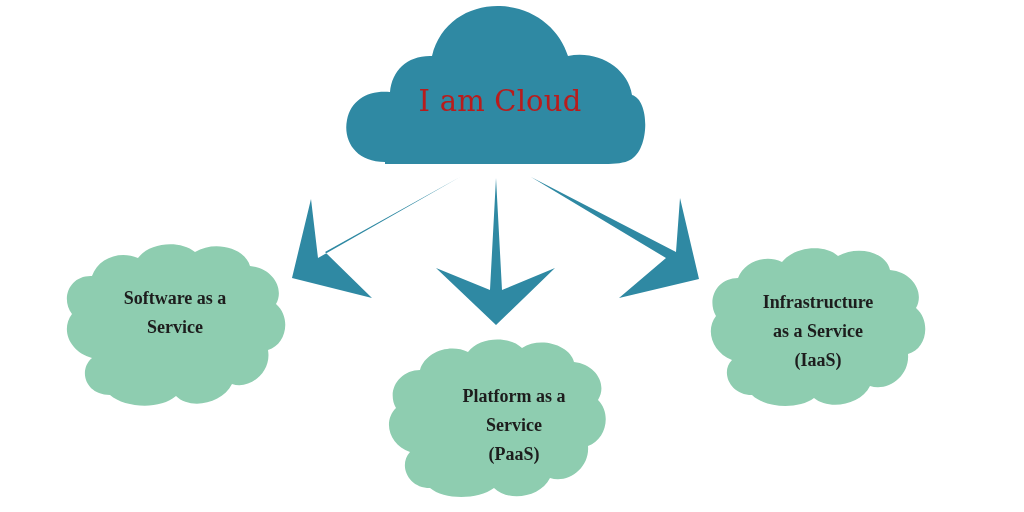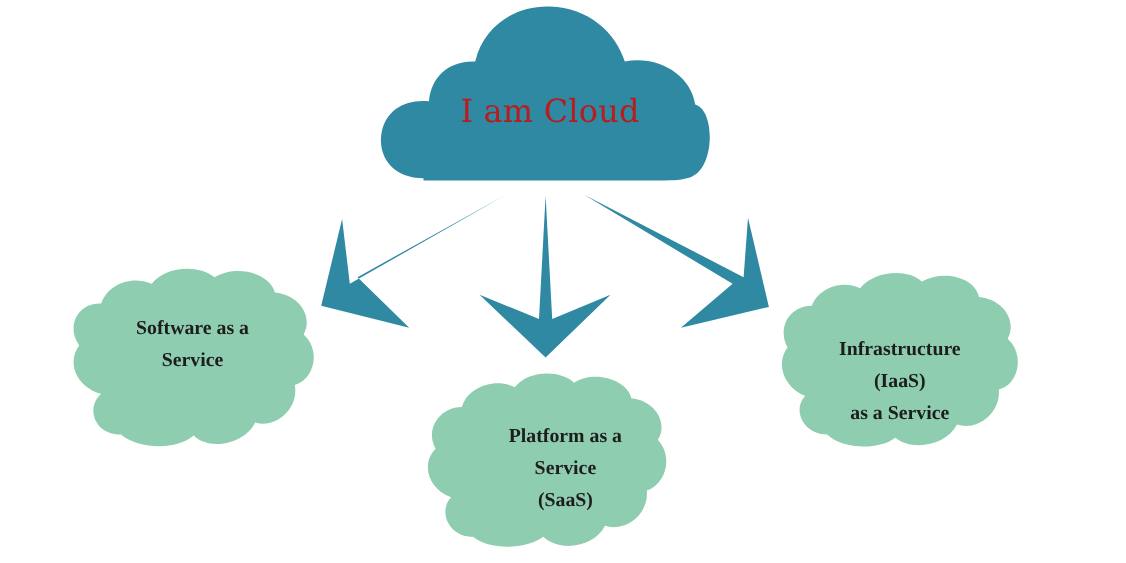--- a/index.html
+++ b/index.html
@@ -101,20 +101,20 @@
 <div class="main-label" style="color: #b91c1c;">I am Cloud</div>
 
 <div id="saas-label" class="node-label" style="color: rgb(29, 29, 29);">
   <span>Software as a</span>
   <span>Service</span>
 </div>
 
 <div id="paas-label" class="node-label" style="color: rgb(29, 29, 29);">
   <span>Platform as a</span>
   <span>Service</span>
-  <span>(SaaS)</span>
+  <span>(PaaS)</span>
 </div>
 
-<div id="iaas-label" class="node-label" style="color: rgb(29, 29, 29); margin-top: 15px;">
+<div id="iaas-label" class="node-label" style="color: rgb(29, 29, 29);">
   <span>Infrastructure</span>
+  <span>as a Service</span>
   <span>(IaaS)</span>
-  <span>as a Service</span>
 </div>
 
 </body></html>

